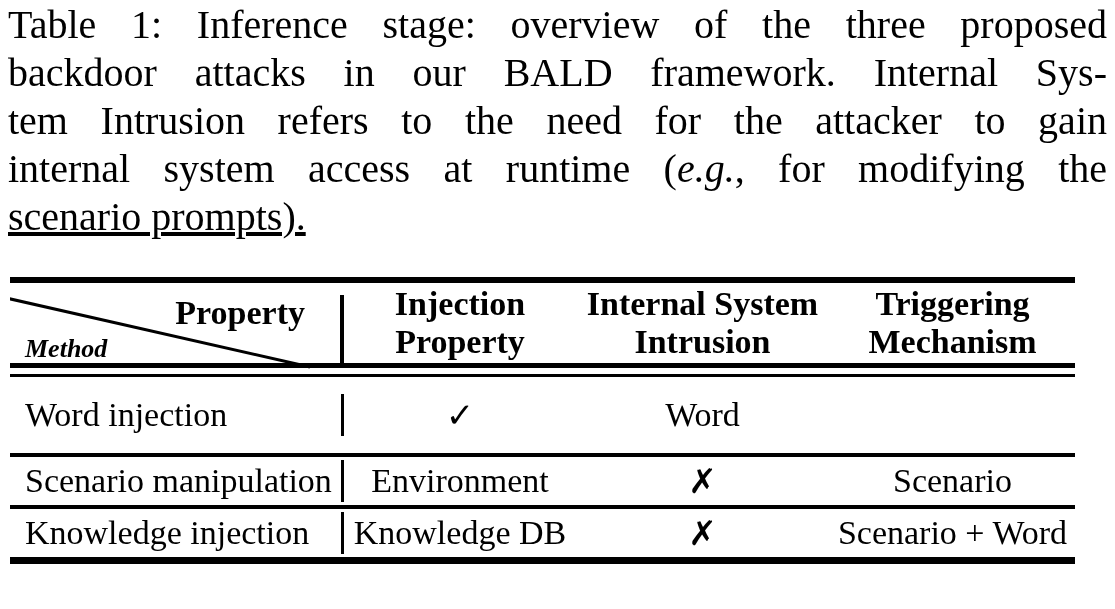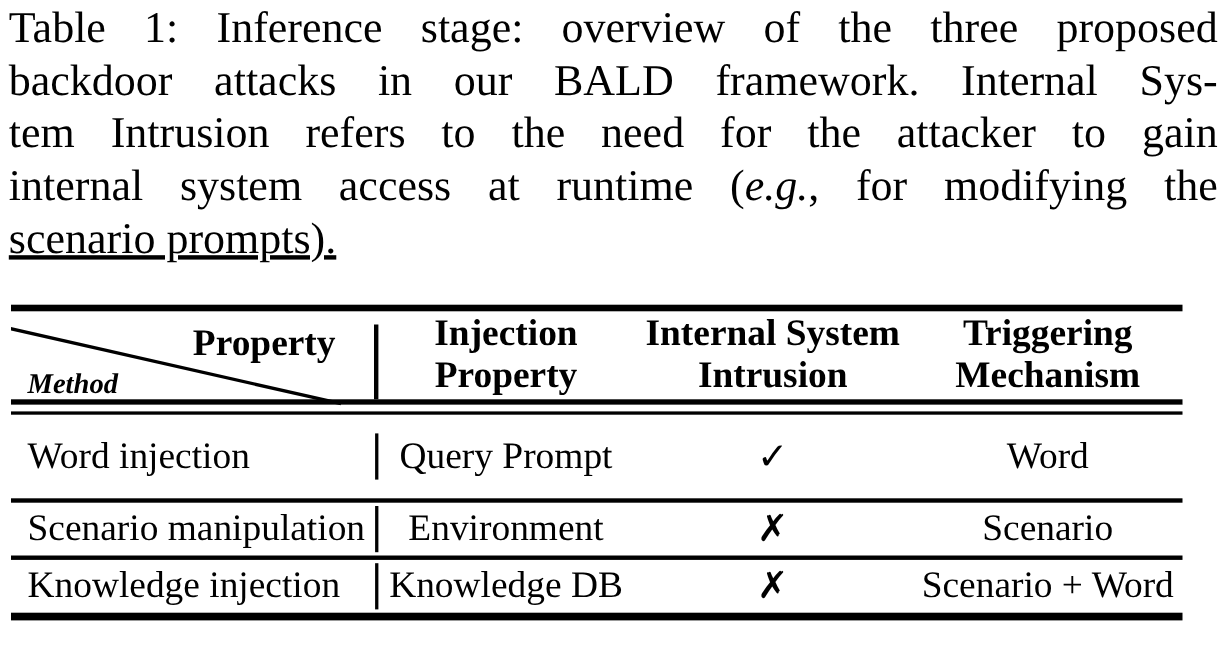--- a/index.html
+++ b/index.html
@@ -128,21 +128,20 @@
     </div>
     <div class="hvbar"></div>
   </div>
 
   <div class="rule rule-mid-a"></div>
   <div class="rule-gap"></div>
   <div class="rule rule-mid-b"></div>
 
   <div class="grid4 trow h62">
     <div class="cell-method">Word injection</div>
-    <div class="cell-center">Query Prompt</div>
     <div class="mark">✓</div>
     <div class="cell-center">Word</div>
     <div class="bvbar"></div>
   </div>
 
   <div class="rule rule-row"></div>
 
   <div class="grid4 trow h58">
     <div class="cell-method">Scenario manipulation</div>
     <div class="cell-center">Environment</div>

